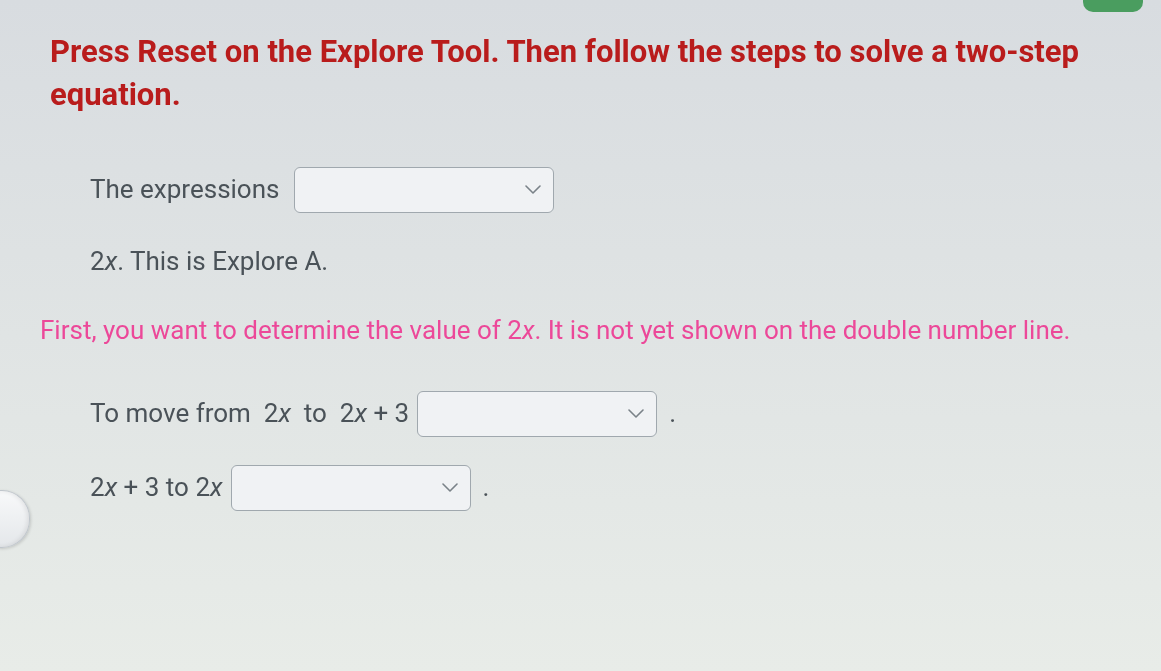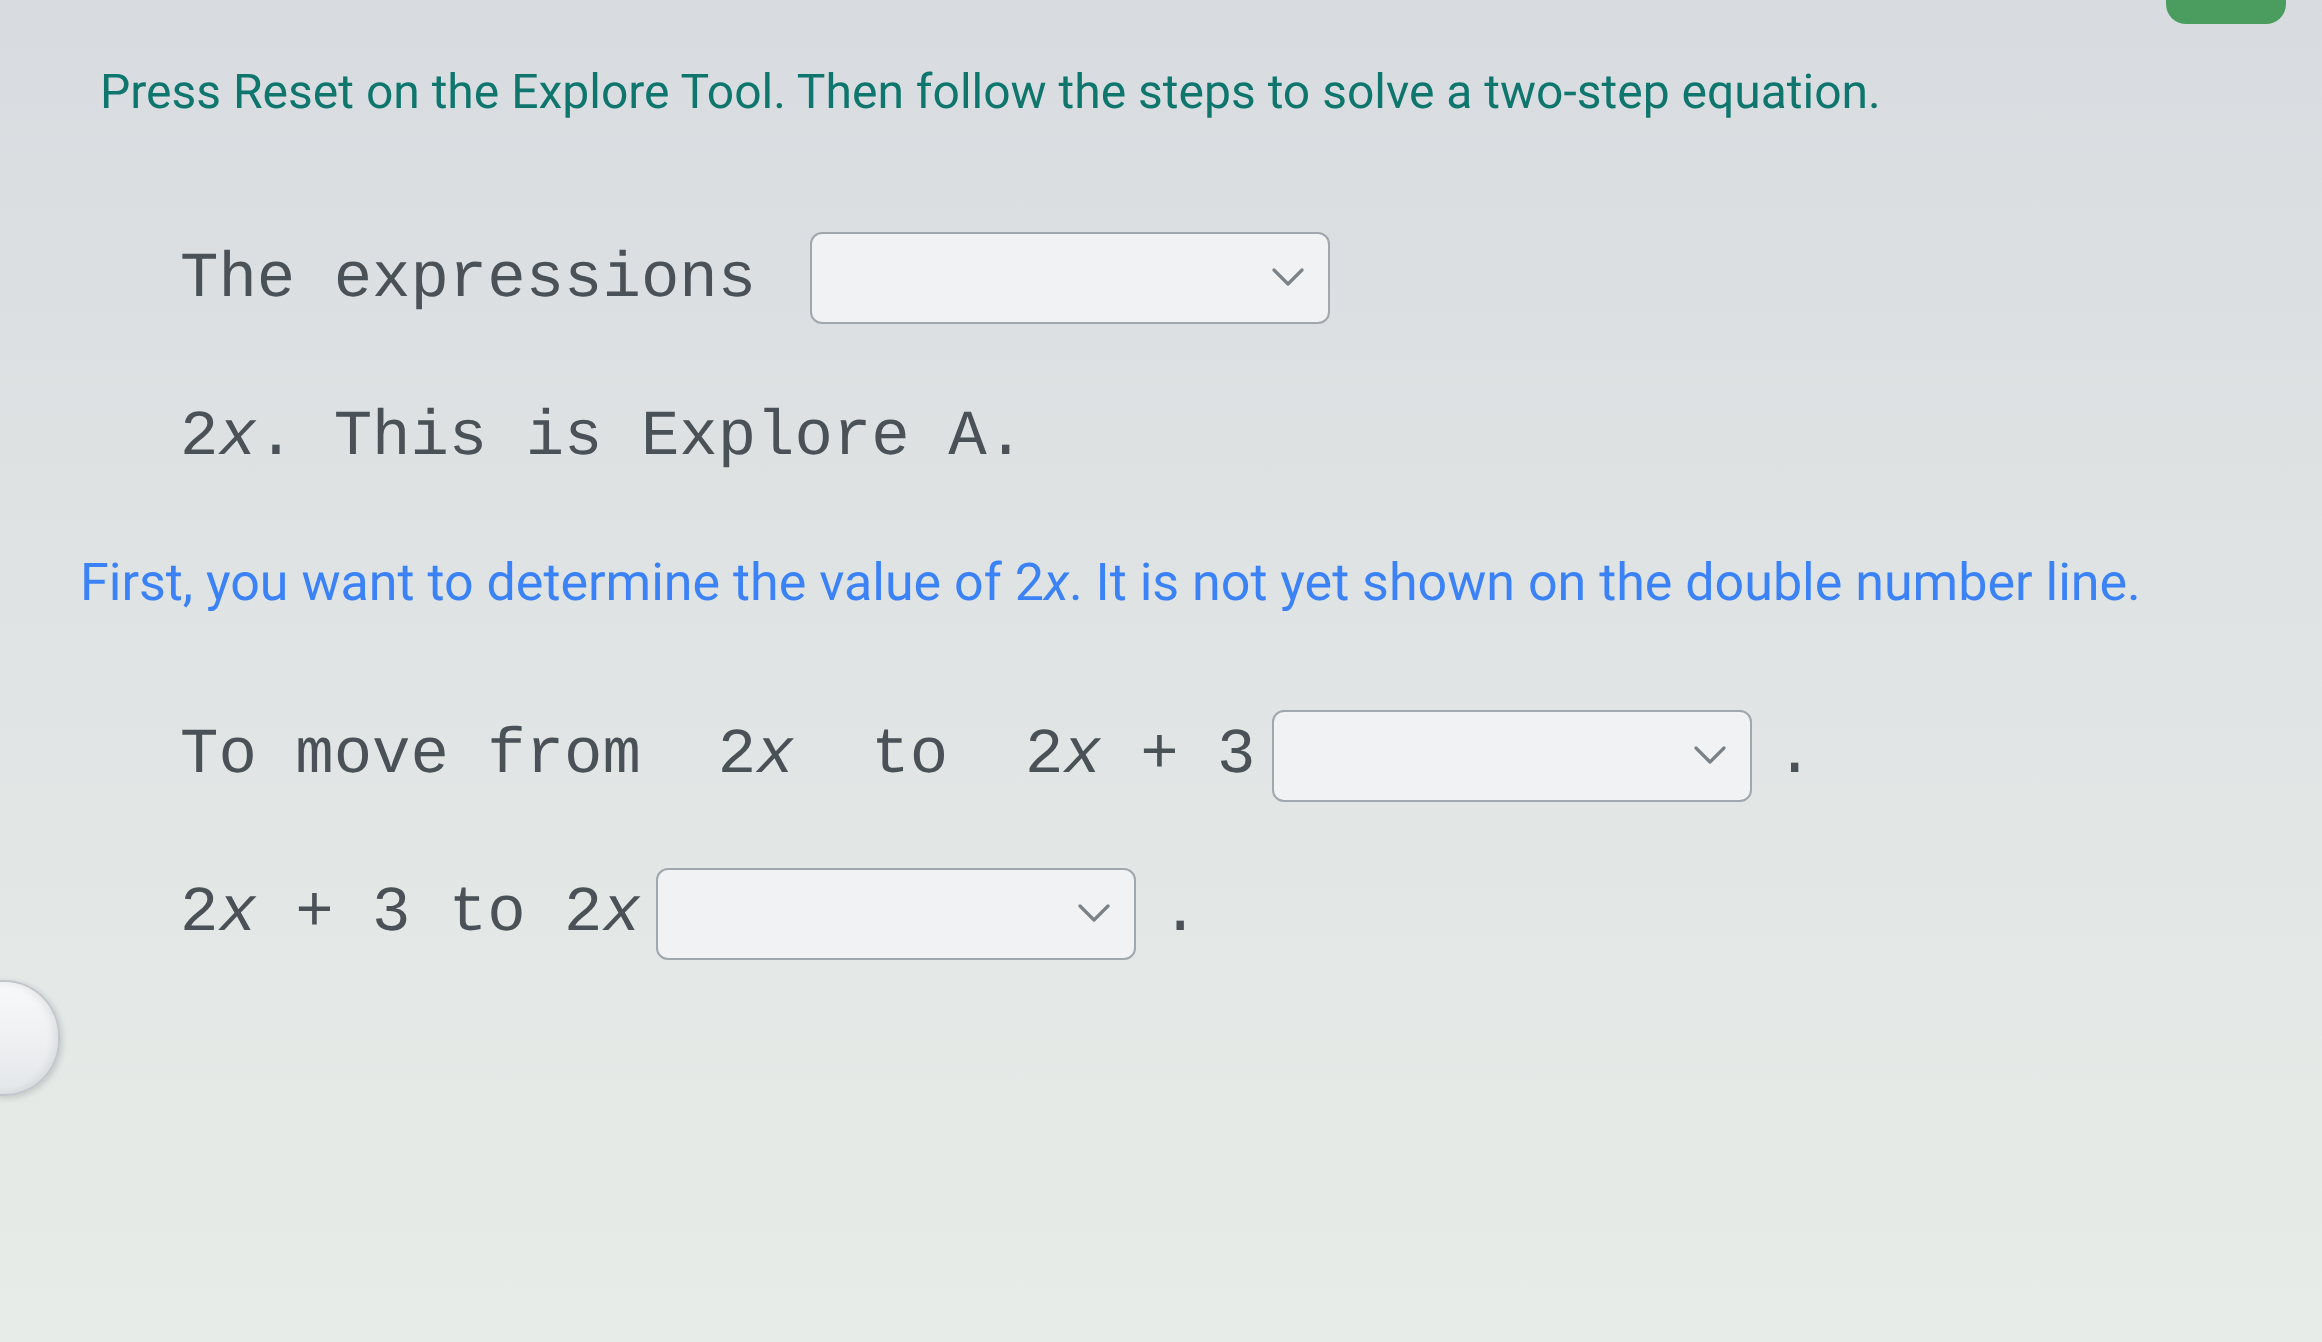--- a/index.html
+++ b/index.html
@@ -13,39 +13,38 @@
       width: 1161px;
       height: 671px;
       overflow: hidden;
       position: relative;
     }
     .container {
       padding: 30px 50px 30px 50px;
       color: #4a5258;
     }
     .instruction-header {
-      font-size: 24px;
-      font-weight: 400;
-      color: #0f766e;
+      font-size: 31px;
+      font-weight: 700;
+      color: #b91c1c;
       line-height: 1.4;
       margin-bottom: 50px;
     }
     .content-block {
       padding-left: 40px;
       padding-right: 20px;
     }
     .line {
       display: flex;
       align-items: center;
       flex-wrap: wrap;
       margin-bottom: 28px;
-      font-size: 32px;
+      font-size: 26px;
       color: #4a5258;
       line-height: 1.6;
-      font-family: Liberation Mono, monospace;
     }
     .line-text {
       white-space: pre;
     }
     .math-var {
       font-style: italic;
     }
     .dropdown {
       display: inline-flex;
       align-items: center;
@@ -65,21 +64,21 @@
     .dropdown.narrow {
       min-width: 240px;
     }
     .chevron {
       width: 16px;
       height: 10px;
       margin-left: auto;
     }
     .paragraph {
       font-size: 26px;
-      color: #3b82f6;
+      color: #ec4899;
       line-height: 1.55;
       margin-bottom: 40px;
       padding-left: 0;
     }
     .outer-para {
       padding-left: 0;
       margin-left: -10px;
     }
     .inner-lines {
       padding-left: 40px;

